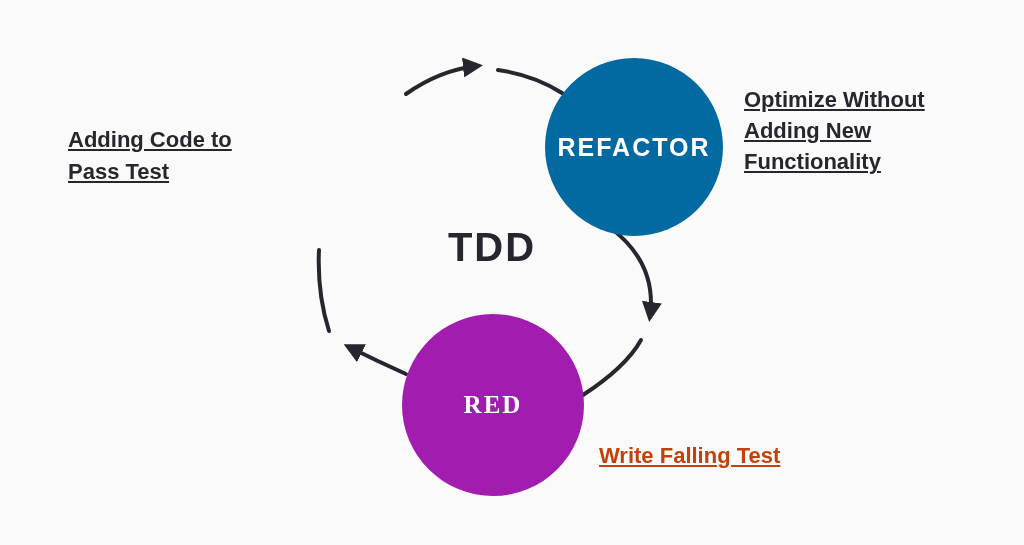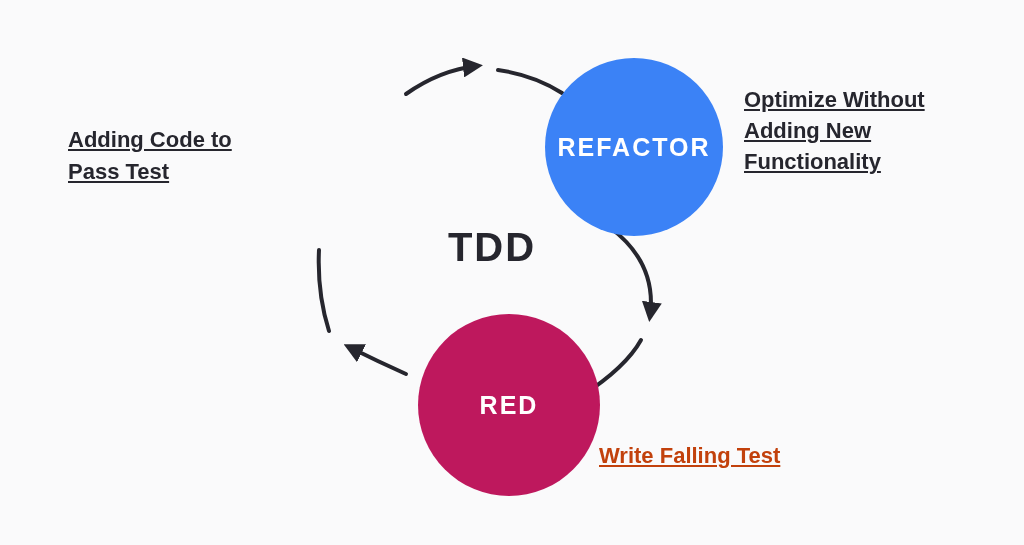--- a/index.html
+++ b/index.html
@@ -54,25 +54,25 @@
       <path d="M 406 94 Q 440 70 477 66" marker-end="url(#ah)" stroke="#26262E"></path>
       <path d="M 498 70 Q 534 75 562 93" stroke="#26262E"></path>
       <path d="M 612 229 Q 657 264 650 316" marker-end="url(#ah)" stroke="#26262E"></path>
       <path d="M 641 340 Q 626 367 583 395" stroke="#26262E"></path>
       <path d="M 406 374 Q 377 361 349 347" marker-end="url(#ah)" stroke="#26262E"></path>
       <path d="M 329 331 Q 317 293 319 250" stroke="#26262E"></path>
     </g>
   </svg>
 
 
-  <div class="node" style="left: 545px; top: 58px; width: 178px; height: 178px; background: #3b82f6; align-items: center;">
+  <div class="node" style="left: 545px; top: 58px; width: 178px; height: 178px; background: #0369a1; align-items: center;">
     <span class="node-label" style="color: rgb(255, 255, 255);">REFACTOR</span>
   </div>
 
-  <div class="node" style="left: 418px; top: 314px; width: 182px; height: 182px; background: #be185d;">
+  <div class="node" style="left: 402px; top: 314px; width: 182px; height: 182px; background: #a21caf; font-family: Liberation Serif, serif;">
     <span class="node-label" style="color: rgb(255, 255, 255);">RED</span>
   </div>
 
   <div class="center-title" style="color: rgb(38, 38, 46);">TDD</div>
 
   <div class="annotation annotation-green" style="color: rgb(38, 38, 46);">Adding Code to Pass Test</div>
 
   <div class="annotation annotation-refactor" style="color: rgb(38, 38, 46);">Optimize Without Adding New Functionality</div>
 
   <div class="annotation annotation-red" style="color: #c2410c;">Write Falling Test</div>

